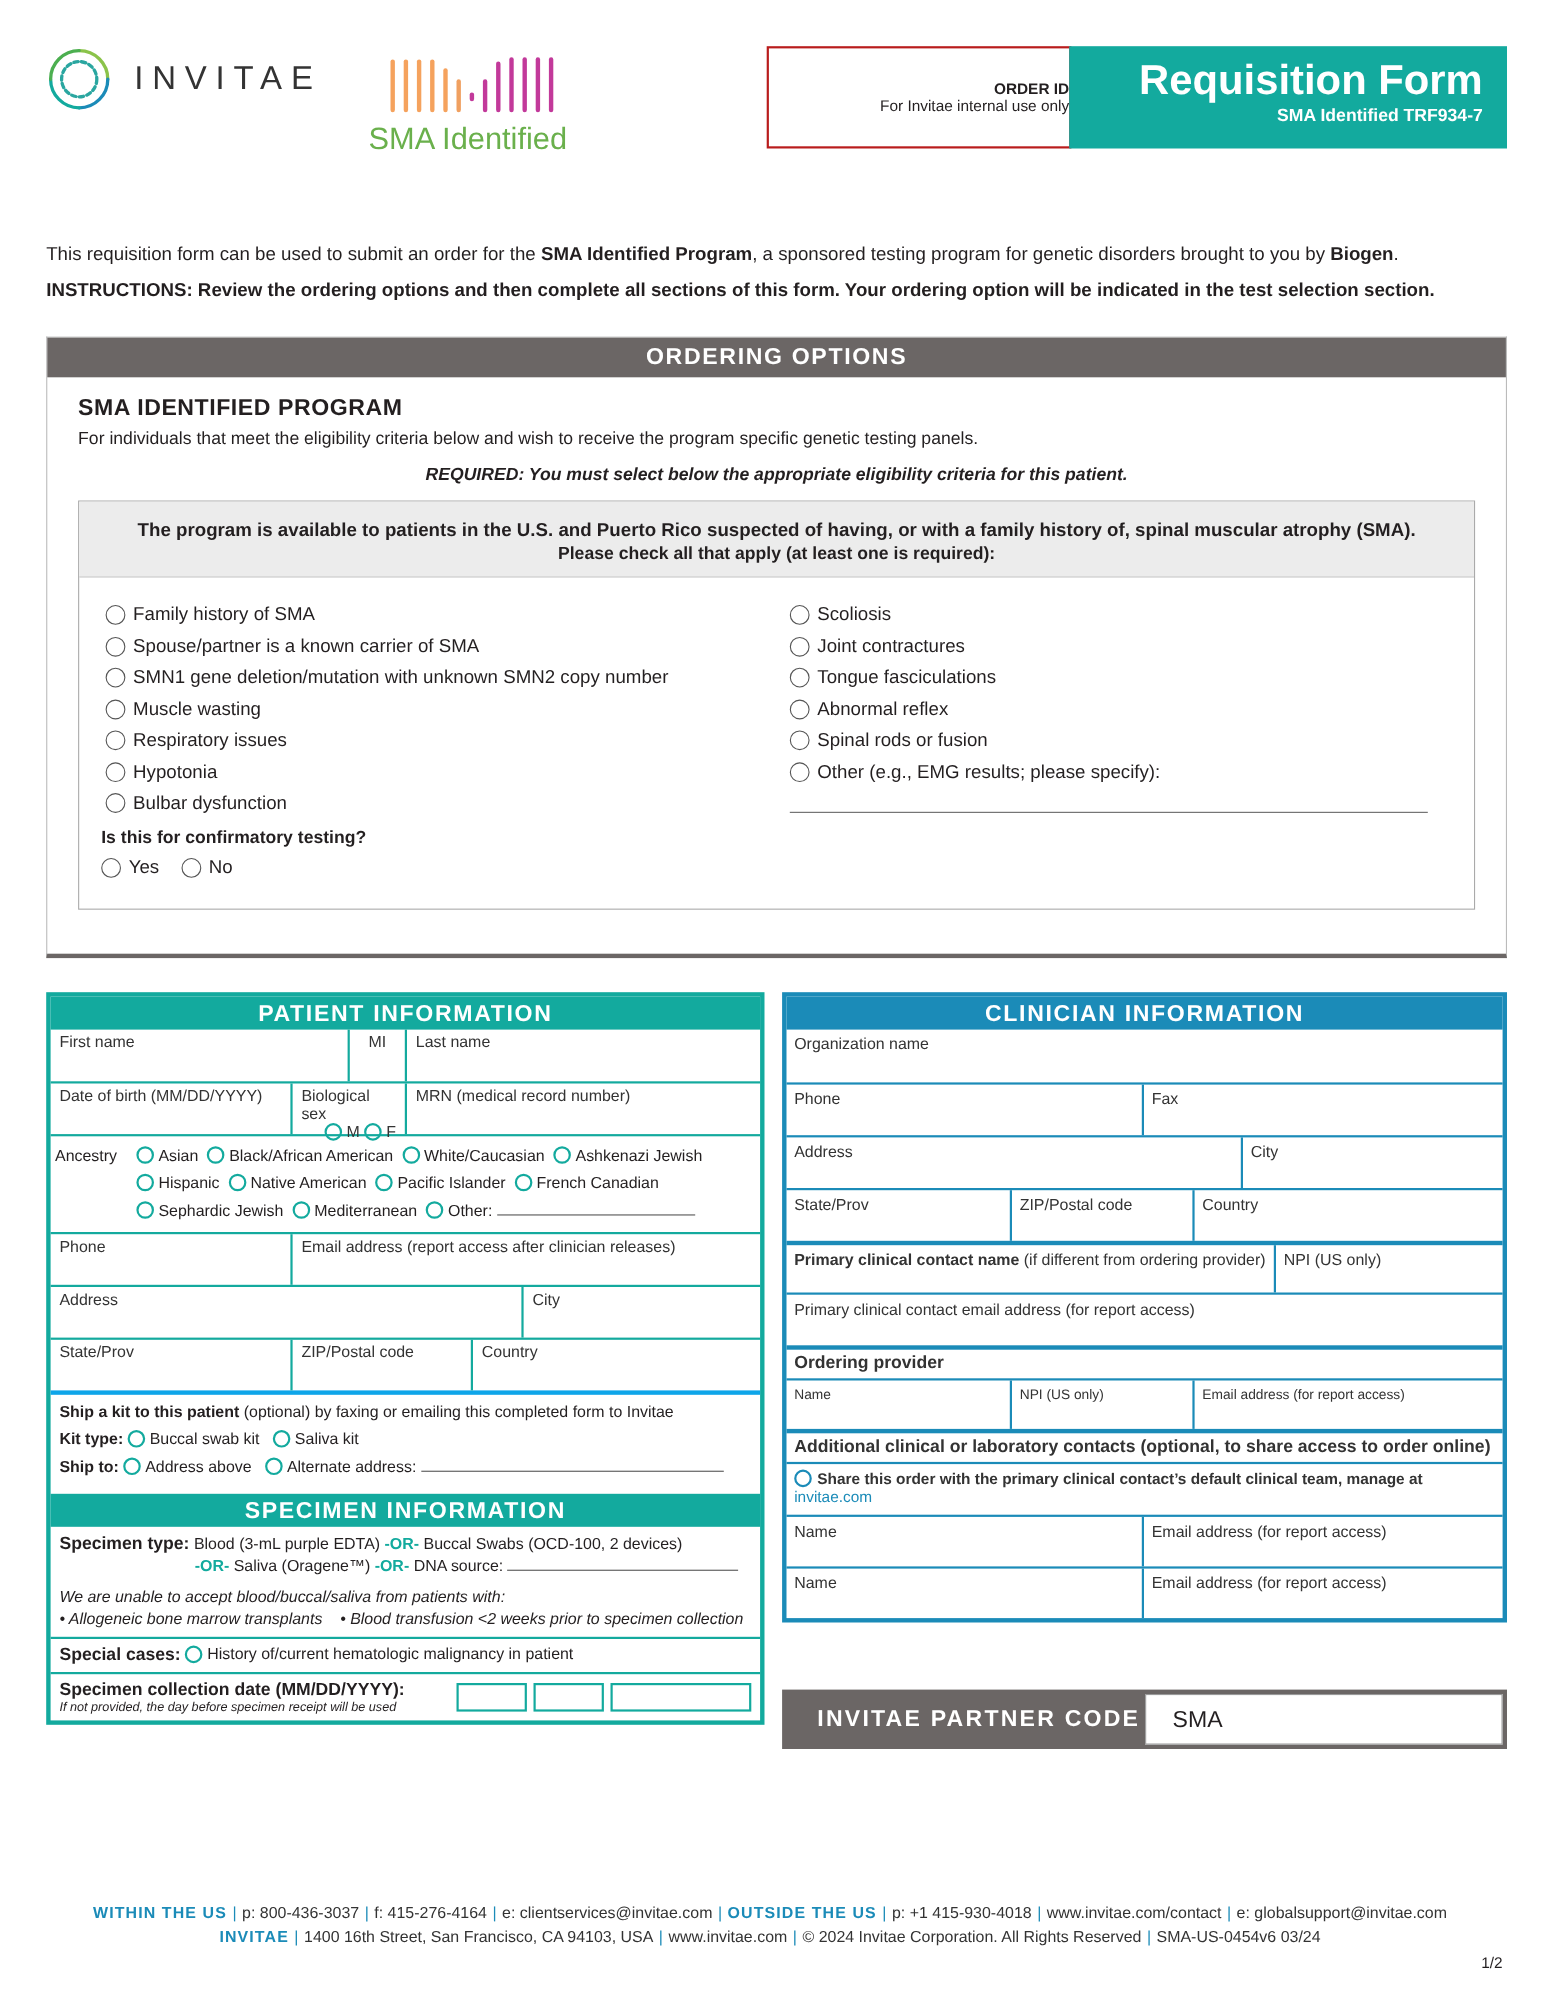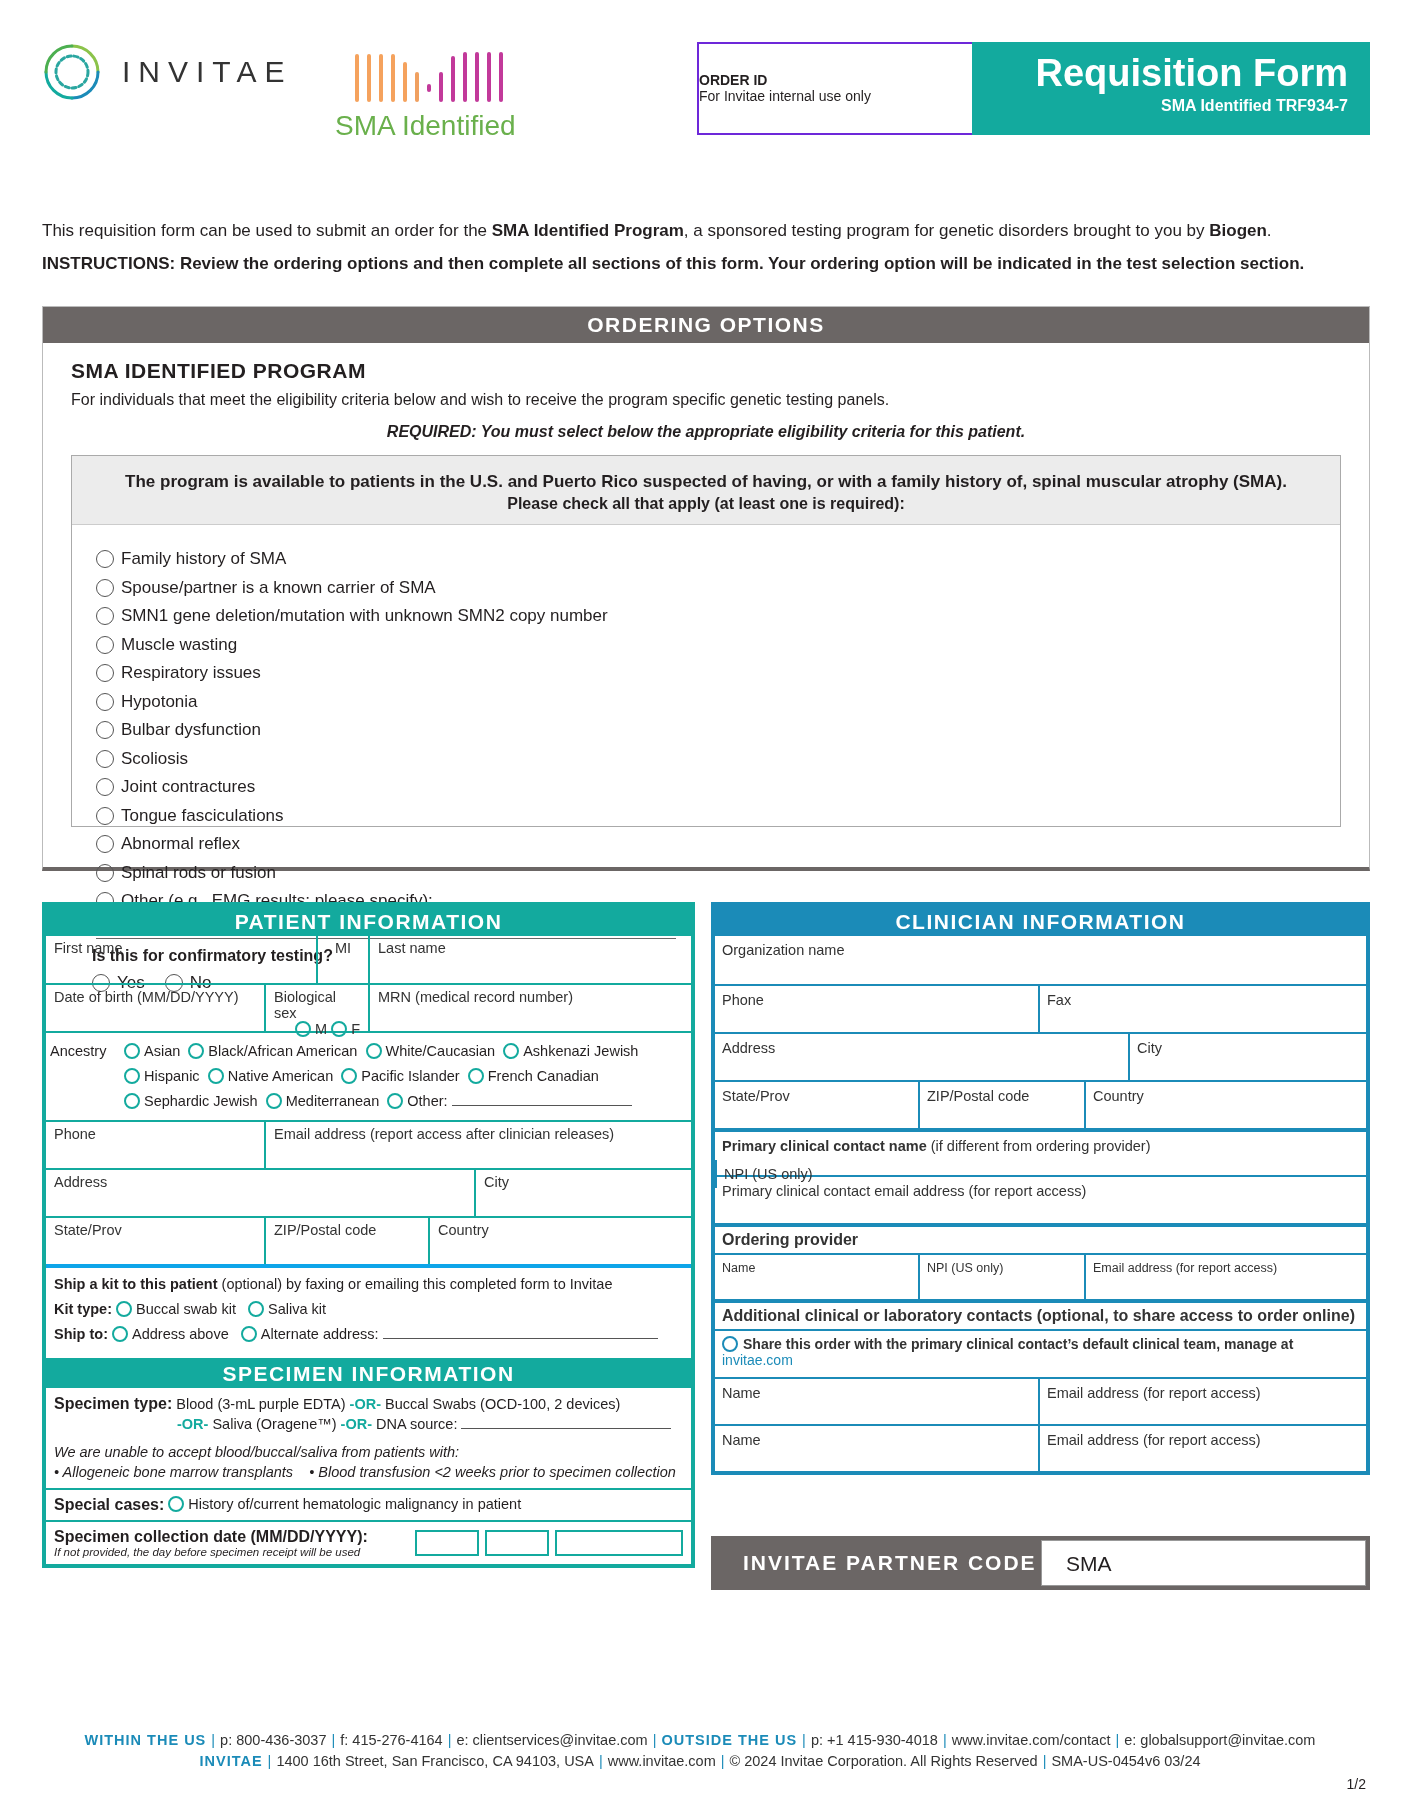--- a/index.html
+++ b/index.html
@@ -5,37 +5,37 @@
   * { box-sizing: border-box; margin: 0; padding: 0; }
   body { width: 1406px; height: 1819px; background: #fff; font-family: "Liberation Sans", sans-serif; color: #231f20; position: relative; overflow: hidden; }
   .abs { position: absolute; }
   
   .logo-invitae { left: 40px; top: 40px; display: flex; align-items: center; gap: 18px; }
   .logo-invitae .word { font-size: 30px; letter-spacing: 8px; color: #333; font-weight: 400; }
   .logo-sma { left: 335px; top: 42px; width: 200px; }
   .bars { display: flex; align-items: flex-end; gap: 8px; height: 60px; margin-left: 20px; }
   .bars span { width: 4px; border-radius: 2px; display: block; }
   .sma-text { color: #6ab04c; font-size: 28px; margin-top: 8px; }
-  .order-box { left: 697px; top: 42px; width: 277px; height: 93px; border: 2px solid #6d28d9; text-align: left; padding-top: 28px; font-size: 14px; }
+  .order-box { left: 697px; top: 42px; width: 277px; height: 93px; border: 2px solid #b91c1c; text-align: right; padding-top: 28px; font-size: 14px; }
   .order-box .t { font-weight: bold; font-size: 14px; }
   .req-box { left: 972px; top: 42px; width: 398px; height: 93px; background: #13aa9e; color: #fff; text-align: right; padding: 10px 22px 0 0; }
   .req-box .t { font-size: 38px; font-weight: bold; }
   .req-box .s { font-size: 16px; font-weight: bold; margin-top: 2px; }
   .intro { left: 42px; top: 214px; width: 1340px; font-size: 17px; line-height: 33px; }
   .intro b { font-weight: bold; }
   
   .oo { left: 42px; top: 306px; width: 1328px; height: 565px; border: 1px solid #bbb; border-bottom: 4px solid #6b6665; }
   .oo-head { background: #6b6665; color: #fff; text-align: center; font-size: 21px; font-weight: bold; letter-spacing: 1.5px; height: 36px; line-height: 36px; }
   .oo h2 { font-size: 21px; font-weight: bold; letter-spacing: 0.5px; margin: 16px 0 0 28px; }
   .oo .sub { font-size: 16px; margin: 8px 0 0 28px; }
   .oo .reqd { font-size: 16px; font-weight: bold; font-style: italic; text-align: center; margin-top: 14px; }
   .elig { margin: 14px 28px 0 28px; border: 1px solid #aaa; height: 372px; }
   .elig-head { background: #ececec; text-align: center; font-weight: bold; font-size: 17px; padding: 14px 0 10px; border-bottom: 1px solid #ccc; line-height: 24px; }
   .elig-head .l2 { font-size: 16px; line-height: 20px; }
-  .cols { display: flex; padding: 20px 0 0 24px; flex-direction: column; }
+  .cols { display: flex; padding: 20px 0 0 24px; }
   .col { width: 636px; }
   .opt { display: flex; align-items: center; font-size: 17px; height: 28.5px; }
   .radio { width: 18px; height: 18px; border: 1.6px solid #555; border-radius: 50%; display: inline-block; margin-right: 7px; flex: none; }
   .line-blank { border-bottom: 1.5px solid #666; width: 580px; margin-top: 22px; }
   .confirm { padding-left: 20px; margin-top: 8px; }
   .confirm .q { font-weight: bold; font-size: 16px; }
   .confirm .row { display: flex; gap: 20px; margin-top: 4px; }
   
   .panel { border: 4px solid #13aa9e; }
   .pt { left: 42px; top: 902px; width: 653px; }
@@ -46,21 +46,21 @@
   .tr { width: 16px; height: 16px; border: 2px solid #13aa9e; border-radius: 50%; display: inline-block; margin-right: 4px; vertical-align: -3px; }
   .br { width: 16px; height: 16px; border: 2px solid #1b8bb8; border-radius: 50%; display: inline-block; margin-right: 5px; vertical-align: -3px; }
   .anc { padding: 6px 4px; font-size: 14.5px; line-height: 25px; display: flex; }
   .anc .lab { width: 74px; }
   .teal { color: #13aa9e; font-weight: bold; }
   .cl { left: 711px; top: 902px; width: 659px; border: 4px solid #1b8bb8; }
   .ch { background: #1b8bb8; color: #fff; text-align: center; font-size: 21px; font-weight: bold; letter-spacing: 1.5px; height: 30px; line-height: 32px; }
   .cr { display: flex; border-top: 2px solid #1b8bb8; }
   .cc { border-left: 2px solid #1b8bb8; padding: 6px 7px; font-size: 14.5px; color: #333; }
   .cc:first-child { border-left: none; }
-  .thick { border-top: 4px solid #1b8bb8; flex-direction: column; }
+  .thick { border-top: 4px solid #1b8bb8; }
   .partner { left: 711px; top: 1536px; width: 659px; height: 54px; background: #6b6665; display: flex; align-items: center; padding: 4px; }
   .partner .lab { color: #fff; font-size: 21px; font-weight: bold; letter-spacing: 2px; width: 326px; padding-left: 28px; }
   .partner .val { background: #fff; flex: 1; height: 46px; line-height: 46px; padding-left: 24px; font-size: 21px; border: 1px solid #999; }
   .footer { left: 40px; top: 1730px; width: 1320px; text-align: center; font-size: 14.5px; line-height: 21px; color: #333; }
   .footer .k { color: #1b8bb8; font-weight: bold; letter-spacing: 1px; }
   .footer .sep { color: #1b8bb8; margin: 0 5px; }
   .pg { right: 40px; top: 1776px; font-size: 14px; }
 </style>
 </head>
 <body>

